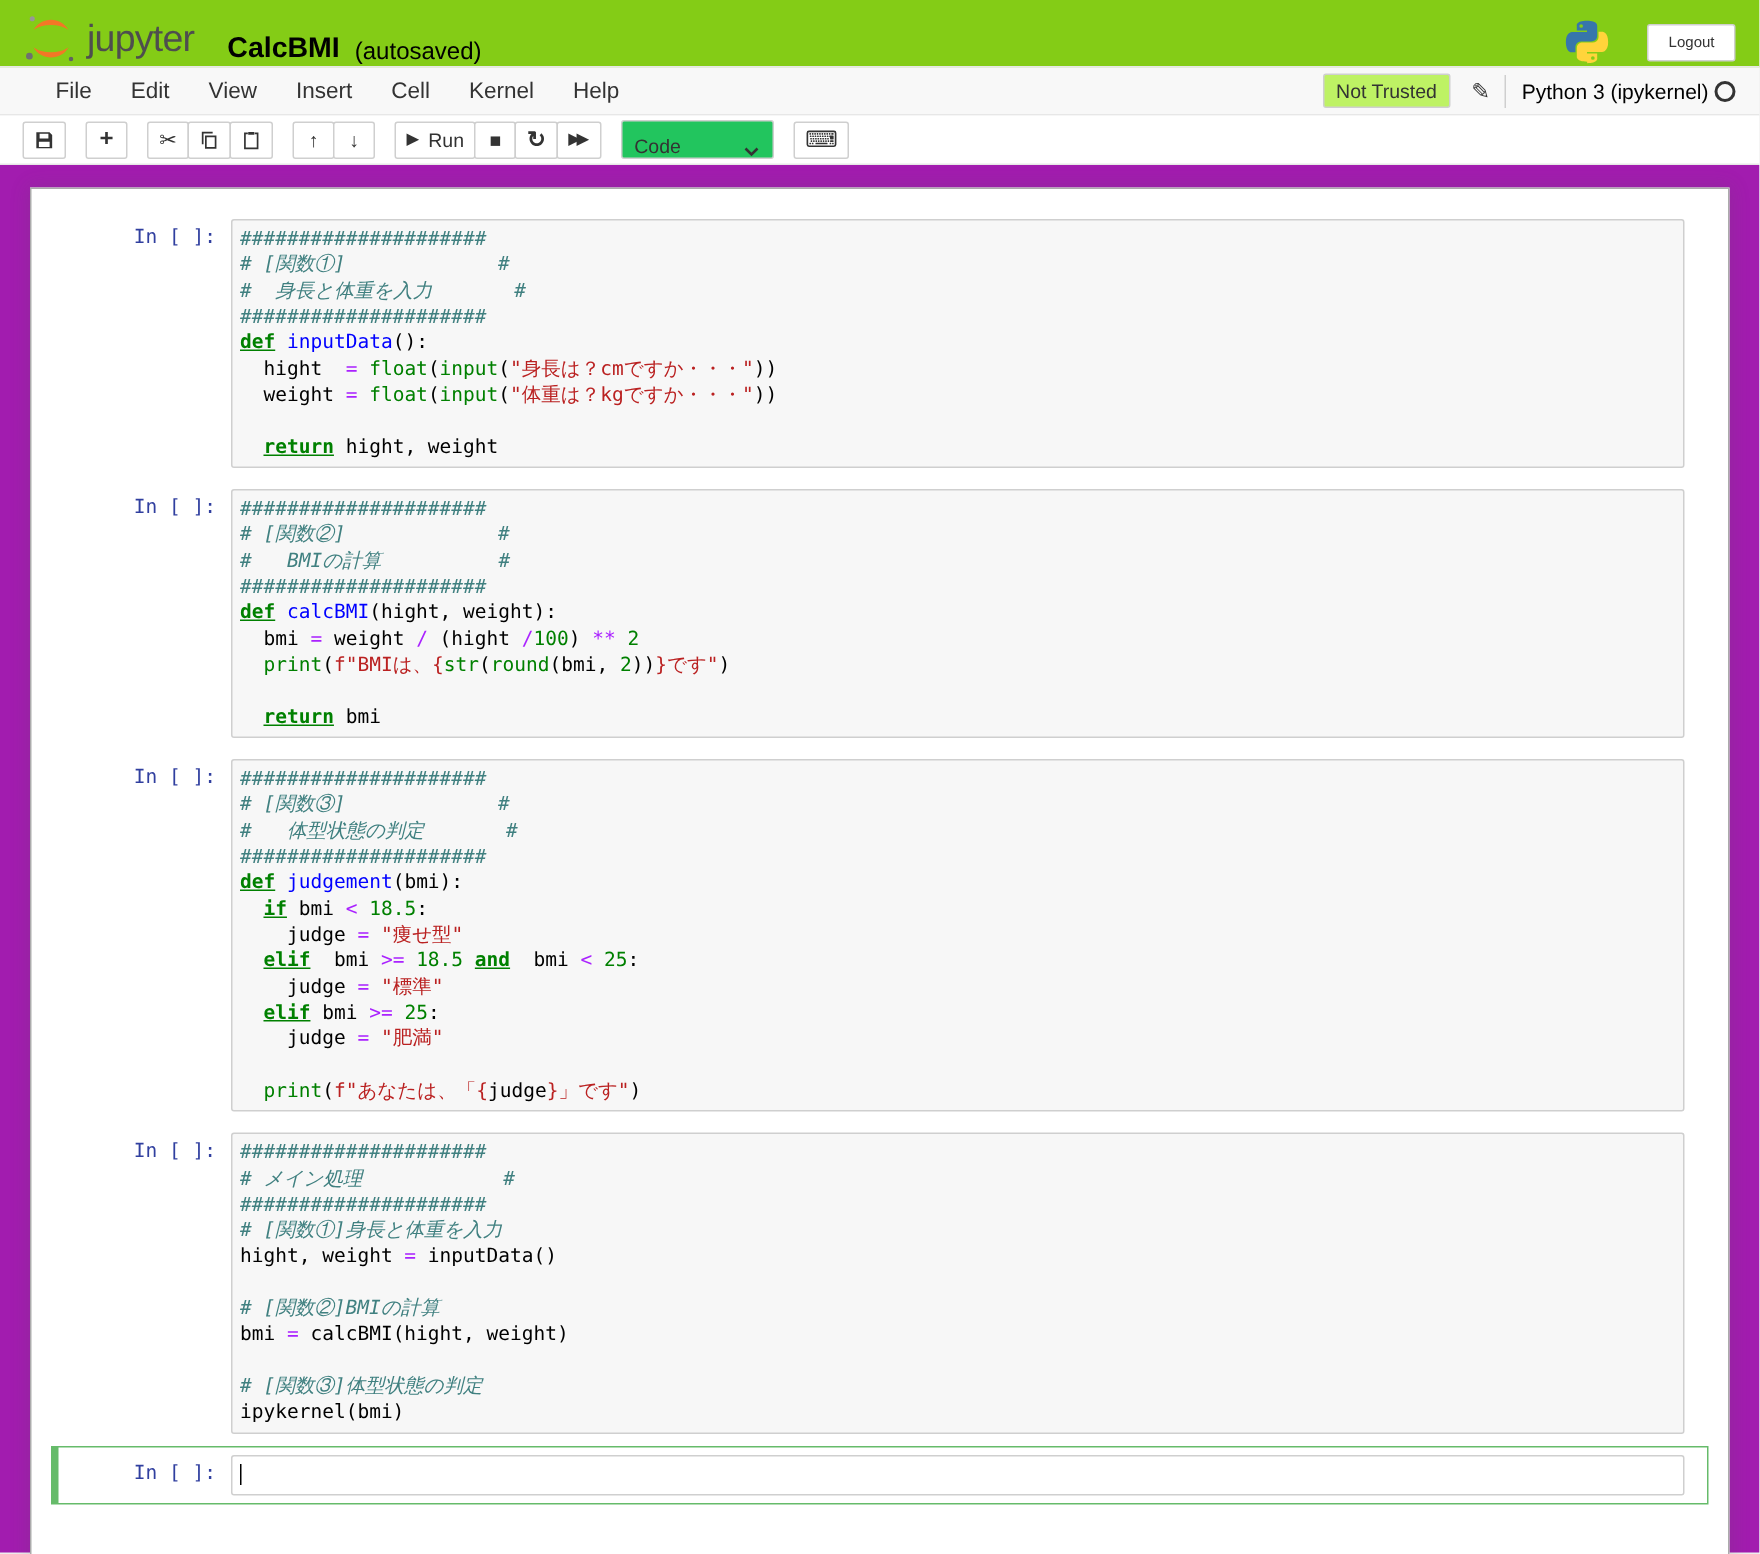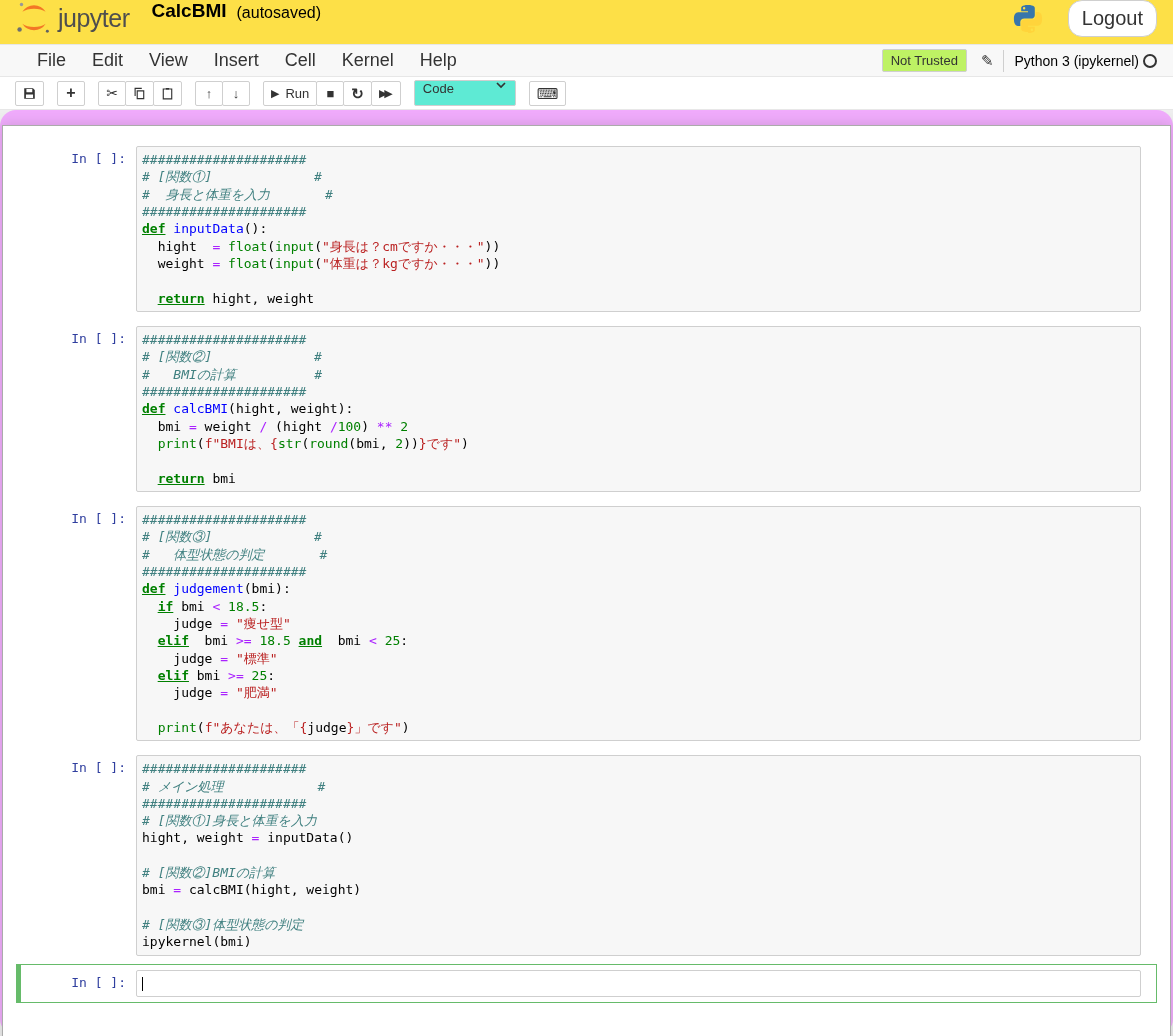--- a/index.html
+++ b/index.html
@@ -1,33 +1,33 @@
 <!DOCTYPE html>
 <html><head>
 <meta charset="utf-8">
 <style>
   * { margin:0; padding:0; box-sizing:border-box; }
   html,body { width:1173px; height:1036px; overflow:hidden; background:#eeeeee;
     font-family:"Liberation Sans", sans-serif; }
 
   
-  .header { height:45px; background:#fde047; border-bottom:1px solid #e7e7e7;
-    display:flex; align-items:flex-start; padding:0 16px; }
+  .header { height:45px; background:#84cc16; border-bottom:1px solid #e7e7e7;
+    display:flex; align-items:flex-end; padding:0 16px; }
   .logo { display:flex; align-items:center; gap:6px; }
   .logo-word { font-size:25px; color:#4e4e4e; letter-spacing:-0.5px; font-weight:400; }
   .nb-title { font-size:19px; font-weight:bold; color:#000; margin-left:22px; }
   .autosaved { font-size:16px; color:#000; margin-left:10px; margin-top:4px; }
   .header-right { margin-left:auto; display:flex; align-items:center; gap:24px; }
-  .logout-btn { border:1px solid #cfcfcf; background:#fff; border-radius:14px;
-    padding:6px 13px; font-size:20px; color:#333; cursor:pointer; }
+  .logout-btn { border:1px solid #cfcfcf; background:#fff; border-radius:2px;
+    padding:6px 13px; font-size:10px; color:#333; cursor:pointer; }
 
   
   .menubar { height:32px; background:#f8f8f8; border-bottom:1px solid #e7e7e7;
     display:flex; align-items:center; padding:0 10px 0 24px; }
-  .menu-item { font-size:18px; color:#333; padding:6px 13px; cursor:pointer; }
+  .menu-item { font-size:15px; color:#333; padding:6px 13px; cursor:pointer; }
   .menubar-right { margin-left:auto; display:flex; align-items:center; }
   .trust-badge { border:1px solid #cfcfcf; background:#bef264; border-radius:2px;
     font-size:13px; color:#333; padding:3px 8px; }
   .pencil { font-size:15px; color:#333; margin:0 10px 0 14px; }
   .vdivider { width:1px; height:22px; background:#cfcfcf; margin-right:10px; }
   .kernel-name { font-size:14px; color:#000; margin-right:4px; }
   .kernel-idle { width:14px; height:14px; border:2px solid #333; border-radius:50%;
     margin-right:6px; }
 
   
@@ -35,25 +35,25 @@
     display:flex; align-items:center; padding:0 15px; }
   .btn-group { display:flex; margin-right:13px; }
   .tbtn { min-width:28px; height:25px; background:#fff; border:1px solid #cfcfcf;
     border-radius:2px; display:flex; align-items:center; justify-content:center;
     font-size:13px; color:#333; cursor:pointer; padding:0 7px; }
   .btn-group .tbtn + .tbtn { margin-left:-1px; }
   .tbtn .glyph { line-height:1; }
   .run-label { margin-left:6px; font-size:13px; }
   .ff { letter-spacing:-3px; font-size:11px; padding-right:3px; }
   .celltype-dd { width:102px; height:26px; border:1px solid #cfcfcf; border-radius:2px;
-    background:#5eead4; display:flex; align-items:flex-start; justify-content:space-between;
+    background:#22c55e; display:flex; align-items:flex-end; justify-content:space-between;
     padding:0 8px; font-size:13px; color:#333; margin-right:13px; cursor:pointer; }
 
   
-  .site { background:#f0abfc; padding:15px 2px 20px; height:calc(1036px - 111px);border-radius:16px; }
+  .site { background:#a21caf; padding:15px 20px 20px; height:calc(1036px - 111px); }
   .notebook { background:#fff; box-shadow:0 0 12px 1px rgba(87,87,87,0.2);
     border:1px solid #ababab; min-height:100%; padding:14px 13px 40px; }
 
   .cell { display:flex; padding:5px; border:1px solid transparent;
     border-left-width:5px; margin-bottom:2px; }
   .cell.selected { border-color:#66bb6a; }
   .prompt { width:110px; flex:none; text-align:right; padding:5px 10px 0 0;
     font-family:"DejaVu Sans Mono", monospace; font-size:13px; color:#303f9f;
     user-select:none; }
   .input-area { flex:1; border:1px solid #cfcfcf; border-radius:2px;

